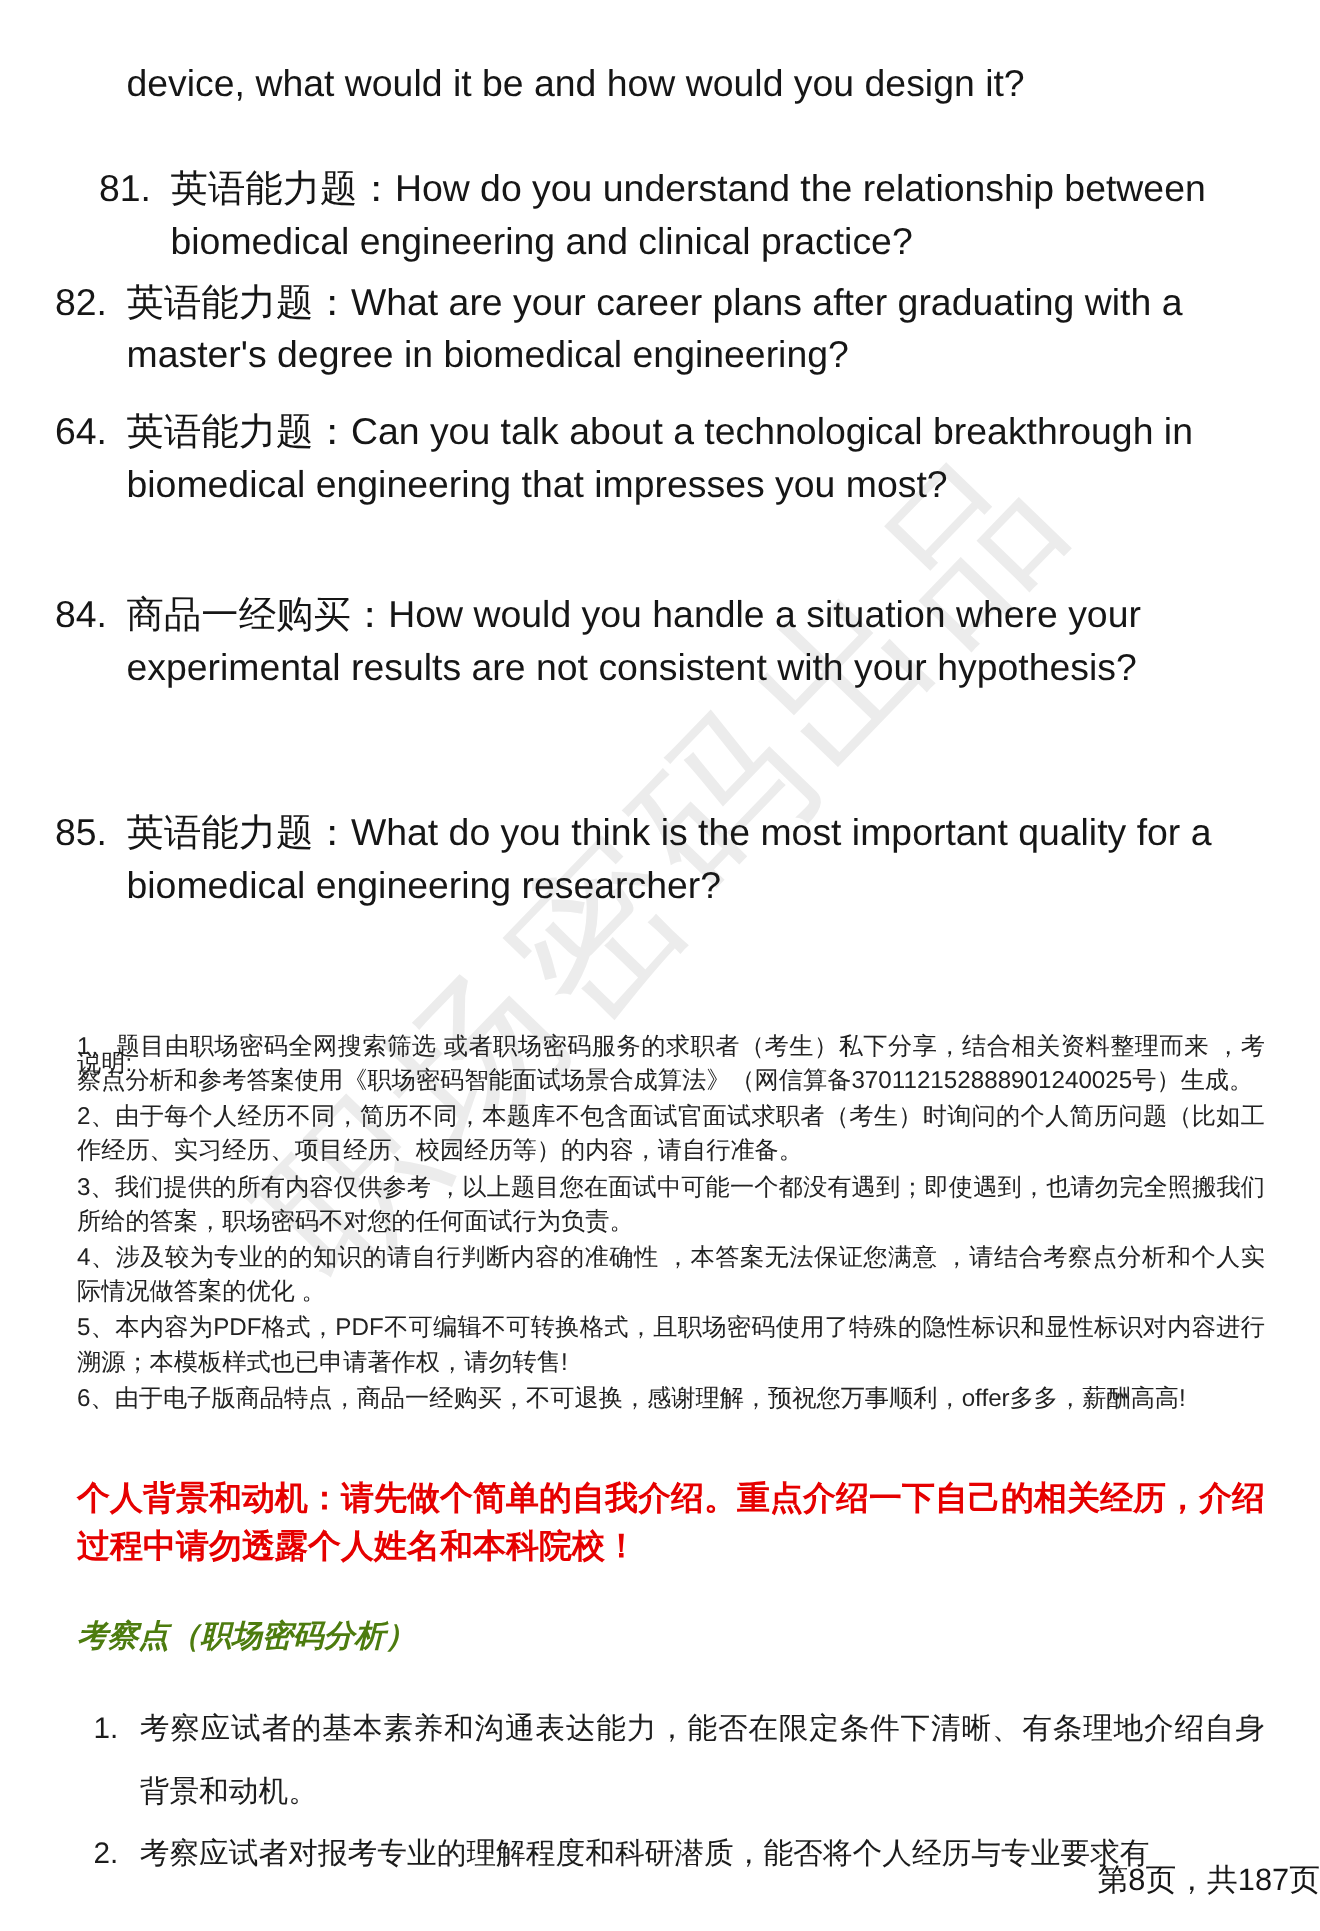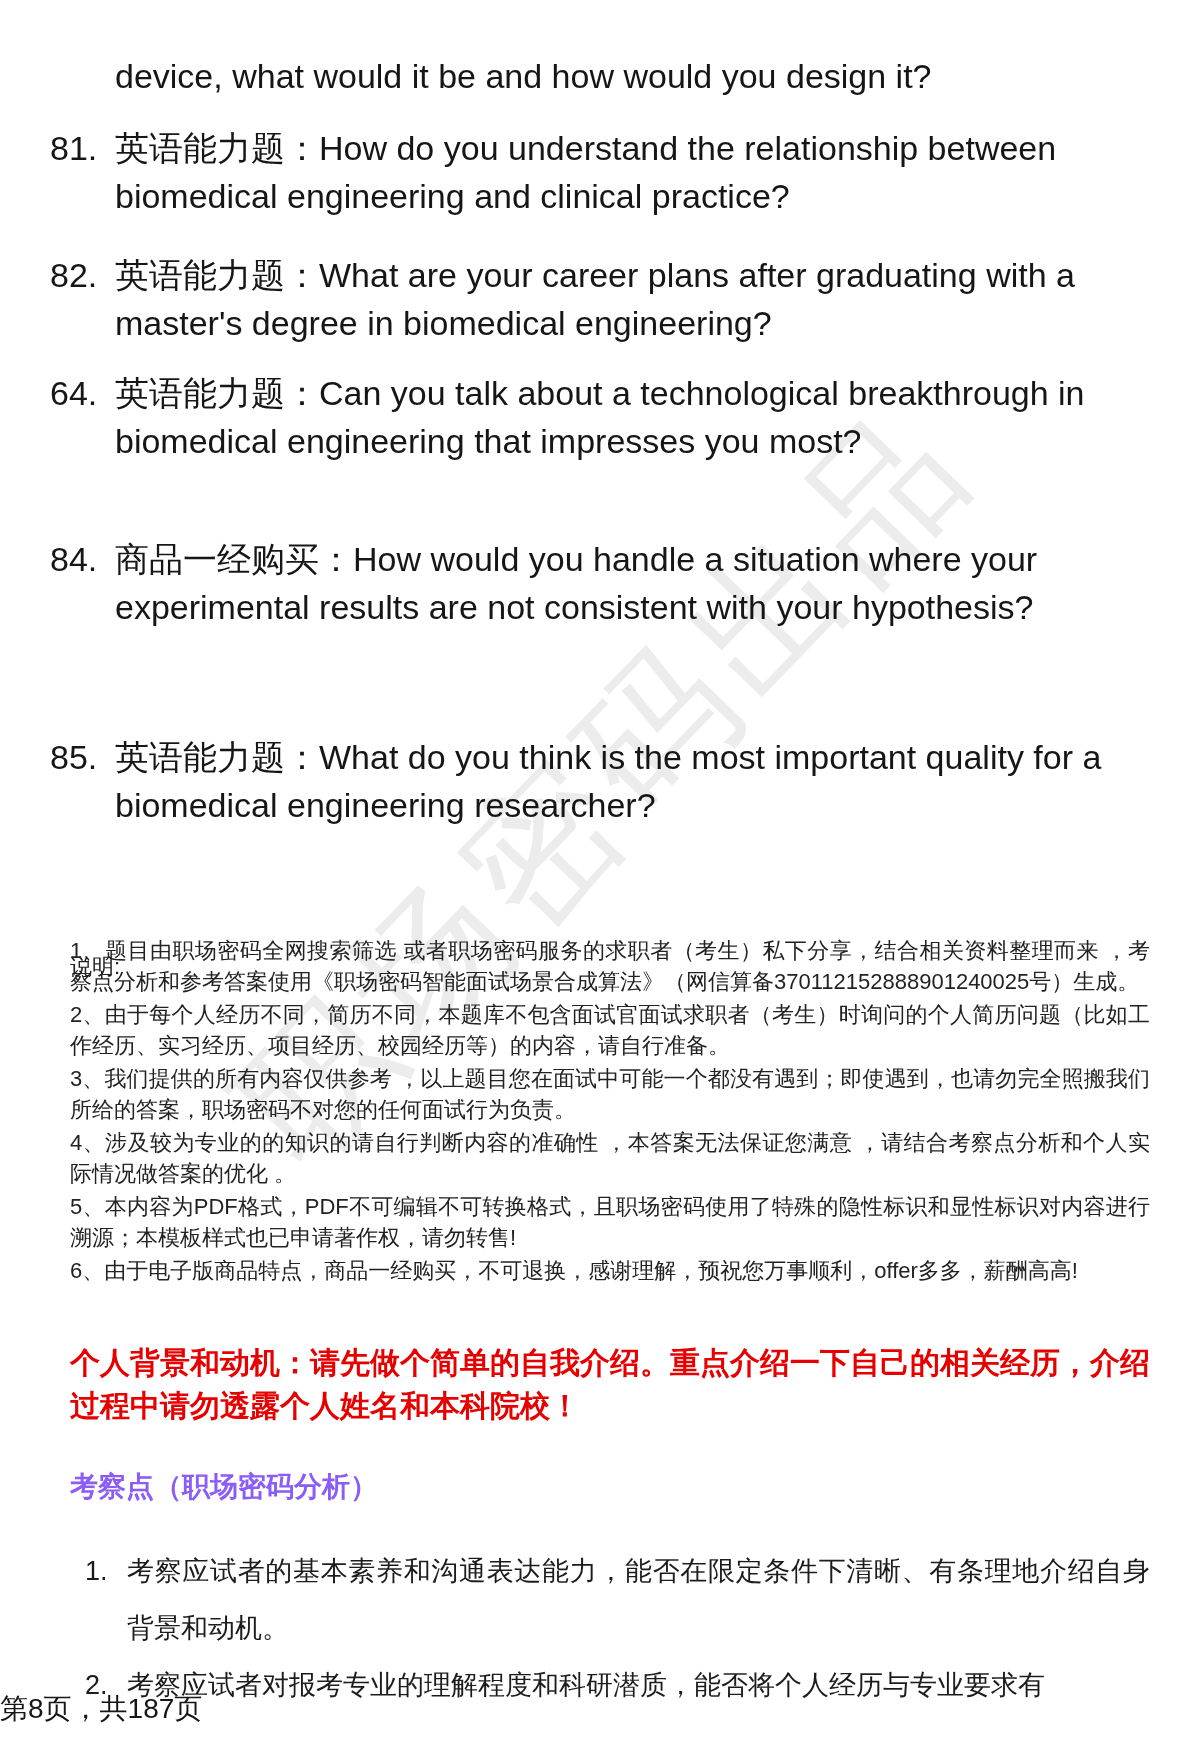--- a/index.html
+++ b/index.html
@@ -27,21 +27,21 @@
   .content{position:absolute;left:0;top:0;width:1182px;height:1755px;z-index:1;}
 
   
   .q-item{
     position:absolute;left:50px;width:1105px;
     font-size:34px;line-height:48px;color:#161616;
   }
   .q-num{position:absolute;left:0;top:0;}
   .q-text{margin-left:65px;}
   .qt0{top:52px;}
-  .qt1{top:124px;}
+  .qt1{top:148px;margin-left:40px;}
   .qt2{top:251px;}
   .qt3{top:369px;}
   .qt4{top:535px;}
   .qt5{top:697px;margin-top:36px;}
 
   
   .shuoming{
     position:absolute;left:70px;top:905px;
     font-size:22px;line-height:28px;color:#222222;margin-top:48px;
   }
@@ -69,21 +69,21 @@
     position:absolute;left:85px;top:1543px;width:1065px;
     font-size:27px;line-height:57px;color:#1c1c1c;
     text-align:justify;
   }
   .a-item{position:relative;padding-left:42px;}
   .a-num{position:absolute;left:0;top:0;}
 
   
   .footer{
     position:absolute;left:0;top:1690px;width:1200px;
-    text-align:left;font-size:28px;color:#161616;
+    text-align:right;font-size:28px;color:#161616;
   }
 </style>
 </head>
 <body>
 
 <div class="watermark" style="color: rgb(236, 236, 236);">职场密码出品</div>
 
 <div class="content">
 
   <div class="q-item qt0">
@@ -120,21 +120,21 @@
     <p>1、题目由职场密码全网搜索筛选 或者职场密码服务的求职者（考生）私下分享，结合相关资料整理而来 ，考察点分析和参考答案使用《职场密码智能面试场景合成算法》（网信算备370112152888901240025号）生成。</p>
     <p>2、由于每个人经历不同，简历不同，本题库不包含面试官面试求职者（考生）时询问的个人简历问题（比如工作经历、实习经历、项目经历、校园经历等）的内容，请自行准备。</p>
     <p>3、我们提供的所有内容仅供参考 ，以上题目您在面试中可能一个都没有遇到；即使遇到，也请勿完全照搬我们所给的答案，职场密码不对您的任何面试行为负责。</p>
     <p>4、涉及较为专业的的知识的请自行判断内容的准确性 ，本答案无法保证您满意 ，请结合考察点分析和个人实际情况做答案的优化 。</p>
     <p>5、本内容为PDF格式，PDF不可编辑不可转换格式，且职场密码使用了特殊的隐性标识和显性标识对内容进行溯源；本模板样式也已申请著作权，请勿转售!</p>
     <p>6、由于电子版商品特点，商品一经购买，不可退换，感谢理解，预祝您万事顺利，offer多多，薪酬高高!</p>
   </div>
 
   <div class="red-notice" style="color: rgb(230, 0, 0);">个人背景和动机：请先做个简单的自我介绍。重点介绍一下自己的相关经历，介绍过程中请勿透露个人姓名和本科院校！</div>
 
-  <div class="analysis-heading" style="color: #8b5cf6;">考察点（职场密码分析）</div>
+  <div class="analysis-heading" style="color: #4d7c0f; font-style: italic;">考察点（职场密码分析）</div>
 
   <div class="analysis-list">
     <div class="a-item">
       <span class="a-num">1.</span>
       <span>考察应试者的基本素养和沟通表达能力，能否在限定条件下清晰、有条理地介绍自身背景和动机。</span>
     </div>
     <div class="a-item">
       <span class="a-num">2.</span>
       <span>考察应试者对报考专业的理解程度和科研潜质，能否将个人经历与专业要求有</span>
     </div>

